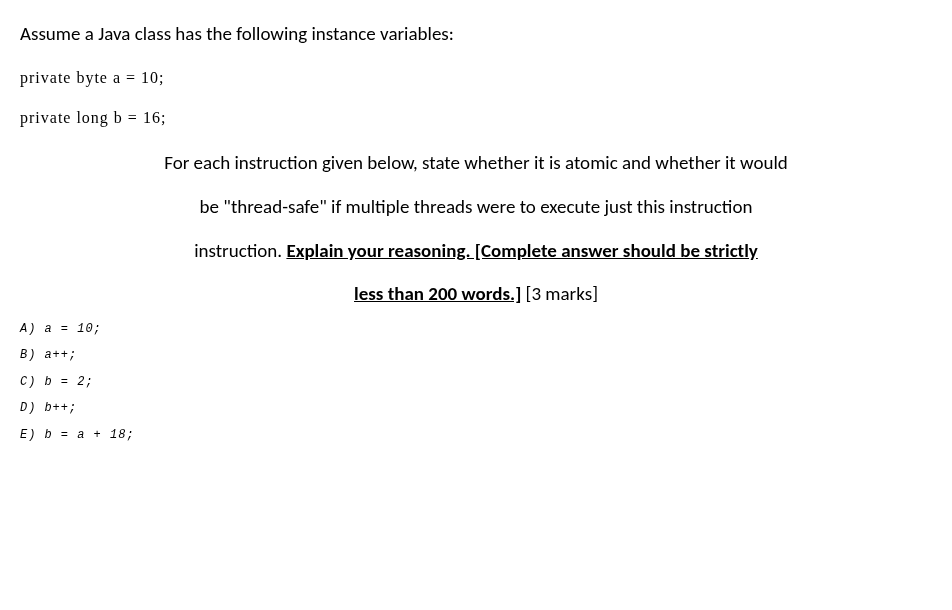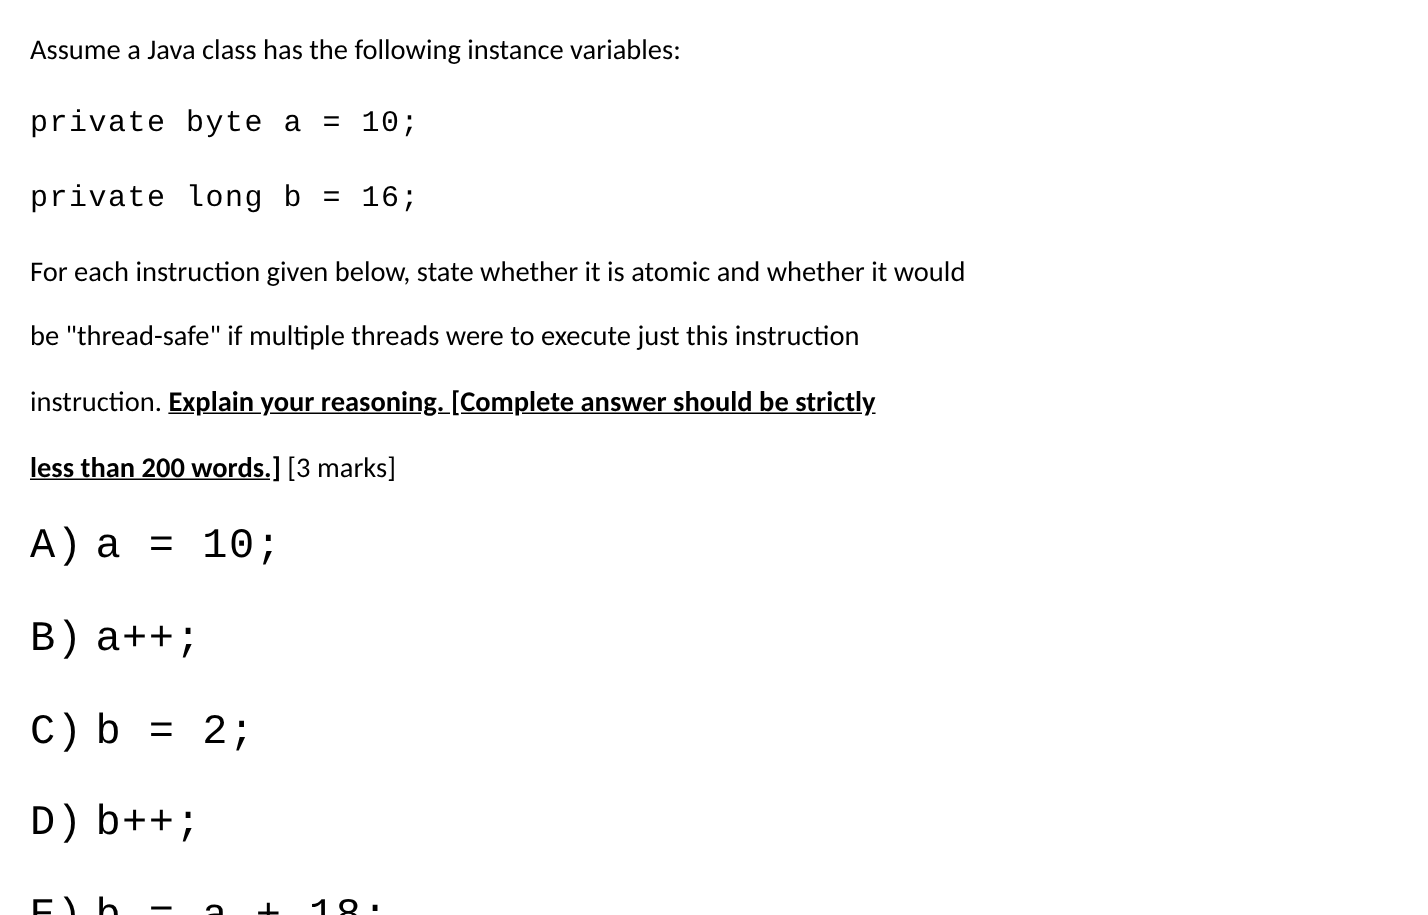--- a/index.html
+++ b/index.html
@@ -14,37 +14,39 @@
       font-family: Calibri, Arial, sans-serif;
       font-size: 19px;
       color: #000000;
       padding: 12px 20px;
       line-height: 2.3;
     }
     .intro {
       margin-bottom: 4px;
     }
     .code-line {
-      font-family: Liberation Mono, monospace;
-      font-size: 20px;
+      font-family: Liberation Serif, serif;
+      font-size: 16px;
       letter-spacing: 1px;
       margin-bottom: 4px;
     }
     .question-text {
       margin-top: 4px;
+      text-align: center;
     }
     .bold {
       font-weight: bold;
       text-decoration: underline;
     }
     .option {
       font-family: 'Courier New', Courier, monospace;
-      font-size: 28px;
+      font-size: 12px;
       letter-spacing: 1px;
       line-height: 2.2;
+      font-style: italic;
     }
     .option-label {
       margin-right: 8px;
     }
   </style>
 </head>
 <body>
 
 <div class="intro">Assume a Java class has the following instance variables:</div>
 

